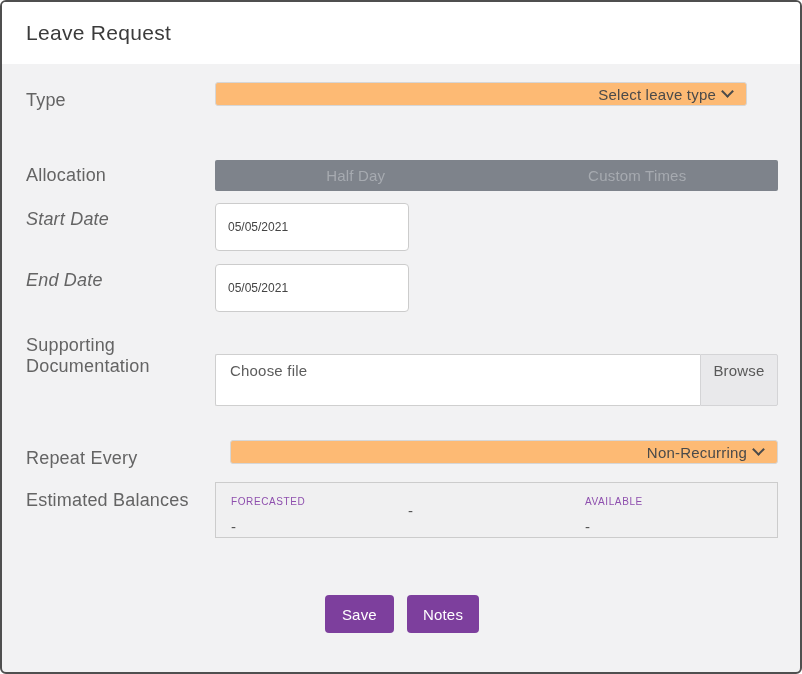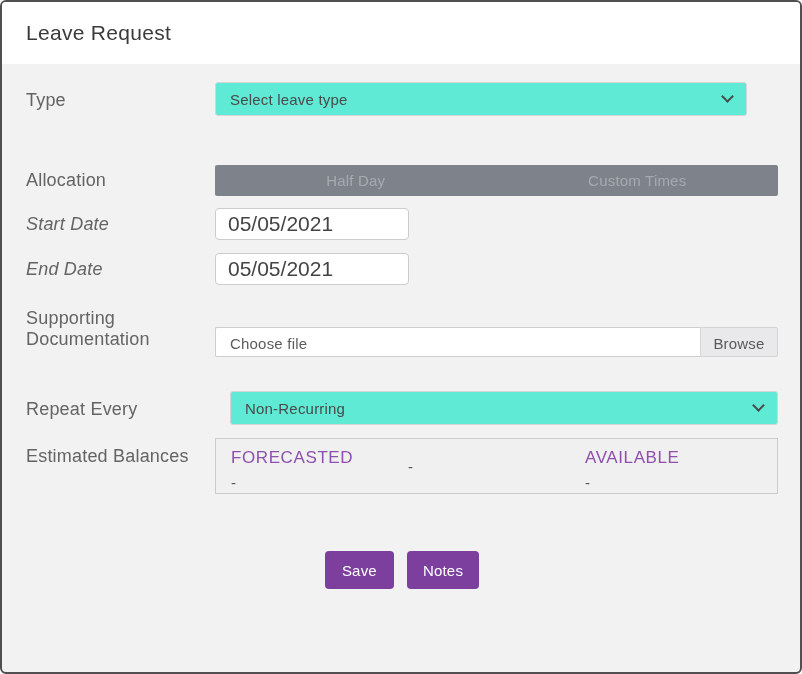--- a/index.html
+++ b/index.html
@@ -41,26 +41,27 @@
   .row-notes    { margin-top: 9px;  }
   .row-file     { margin-top: 23px; }
   .row-repeat   { margin-top: 34px; gap: 15px; }
   .row-balances { margin-top: 13px; }
   .row-buttons  { margin-top: 57px; justify-content: center; }
 
   .select-wrap { position: relative; }
   .select-wrap.w-type { width: 532px; }
   select.select {
     -webkit-appearance: none; appearance: none;
-    width: 100%; height: 34px;
+    width: 100%; height: 24px;
     border: 1px solid #d6d6d6; border-radius: 3px;
-    background: #5eead4; color: #4a4a4a;
+    background: #fdba74; color: #4a4a4a;
     font-size: 15px; font-family: "Liberation Sans", sans-serif;
     padding: 0 30px 0 14px;
     letter-spacing: 0.2px;
+    text-align: right;
   }
   .chevron {
     position: absolute; right: 15px; top: 50%;
     width: 9px; height: 9px; margin-top: -7px;
     border-right: 2px solid #4a4a4a; border-bottom: 2px solid #4a4a4a;
     transform: rotate(45deg);
     pointer-events: none;
   }
 
   .segmented { display: flex; height: 31px; border-radius: 2px; overflow: hidden; }
@@ -68,38 +69,38 @@
     flex: 1; border: none; cursor: pointer;
     background: #7e838b; color: #a6aab0;
     font-size: 15px; font-family: "Liberation Sans", sans-serif;
     line-height: 31px; text-align: center; letter-spacing: 0.2px;
   }
   .segmented .seg.active {
     background: #4a4f57; color: #ffffff; font-weight: 700;
   }
 
   input.date-input {
-    width: 194px; height: 32px;
+    width: 194px; height: 48px;
     border: 1px solid #cccccc; border-radius: 4px;
     background: #ffffff; color: #444444;
-    font-size: 21px; font-family: "Liberation Sans", sans-serif;
+    font-size: 12px; font-family: "Liberation Sans", sans-serif;
     padding: 0 12px;
   }
 
   textarea.notes {
     width: 100%; height: 57px;
     border: 1px solid #cccccc; border-radius: 2px;
     background: #ffffff; color: #444444;
     font-size: 15px; font-family: "Liberation Sans", sans-serif;
     padding: 6px 10px;
     resize: both;
   }
 
   .file-control { margin-top: 19px; }
-  .file-group { display: flex; height: 30px; }
+  .file-group { display: flex; height: 52px; }
   .file-input {
     flex: 1; background: #ffffff;
     border: 1px solid #cfcfcf; border-right: none;
     border-radius: 2px 0 0 2px;
     font-size: 15px; color: #5c5c5c; letter-spacing: 0.2px;
     line-height: 32px; padding: 0 14px;
     cursor: pointer;
   }
   .file-browse {
     width: 78px; background: #e9e9eb;
@@ -111,21 +112,21 @@
   }
 
   .balances-panel {
     height: 56px;
     border: 1px solid #cccccc;
     background: #f0f0f1;
     display: grid; grid-template-columns: 1fr 1fr 1fr;
     padding: 11px 15px 0 15px;
   }
   .balance-col .balance-header {
-    font-size: 17px; color: #8e4fae; letter-spacing: 0.6px;
+    font-size: 10px; color: #8e4fae; letter-spacing: 0.6px;
     line-height: 16px;
   }
   .balance-col .balance-value {
     font-size: 15px; color: #555555; margin-top: 9px; line-height: 15px;
   }
 
   .btn {
     min-width: 69px; height: 38px;
     border: none; border-radius: 4px;
     background: #7d3f9d; color: #ffffff;

